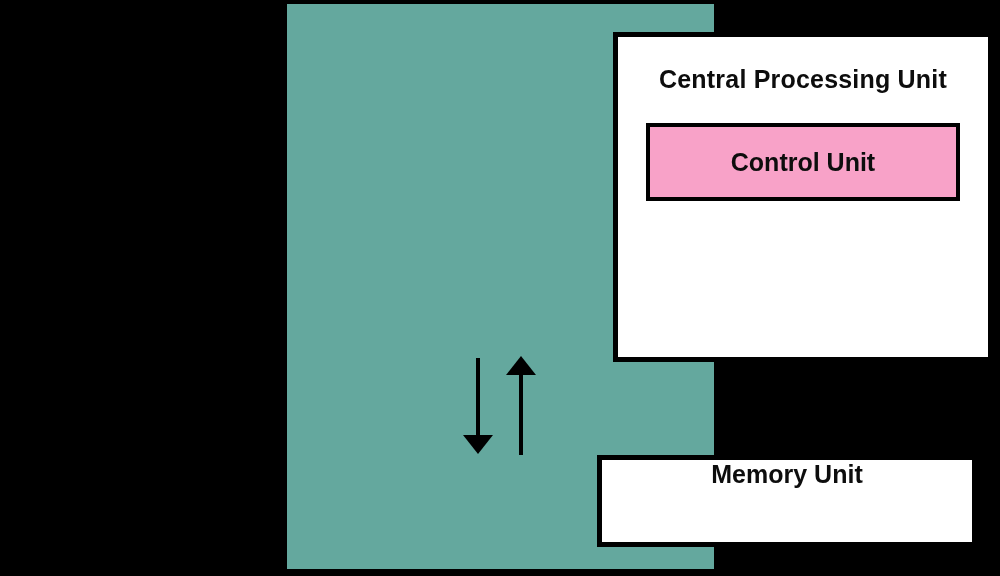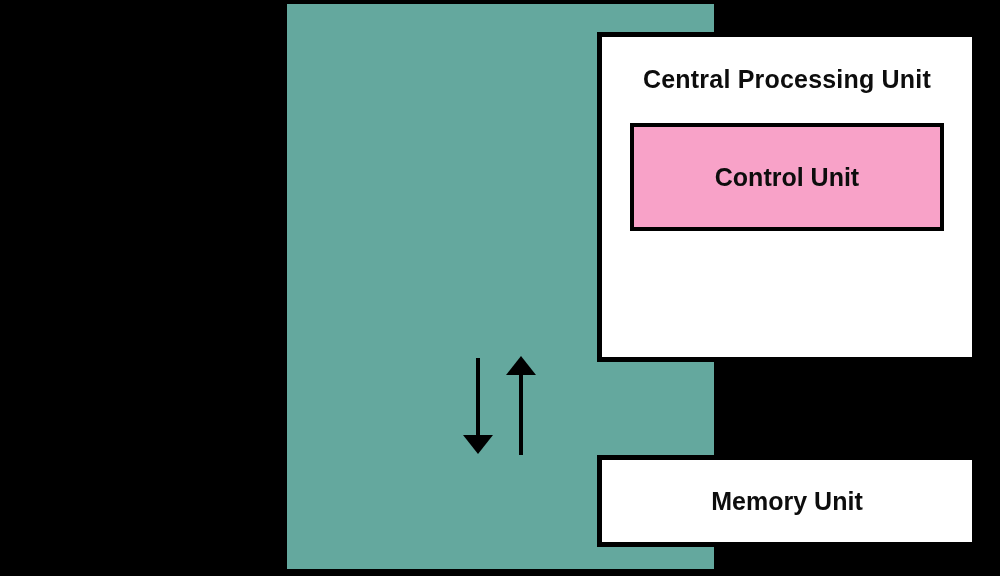--- a/index.html
+++ b/index.html
@@ -25,59 +25,59 @@
     height: 565px;
     background: var(--panel-color, #64A89E);
   }
   .box {
     position: absolute;
     box-sizing: border-box;
     background: var(--box-fill, #ffffff);
     border: 5px solid var(--border-color, #000000);
   }
   .cpu-box {
-    left: 310px;
+    left: 326px;
     top: 28px;
     width: 380px;
     height: 330px;
   }
   .cpu-title {
     position: absolute;
     left: 0;
     top: 27px;
     width: 100%;
     text-align: center;
     font-size: 25px;
     line-height: 30px;
     letter-spacing: 0.2px;
     white-space: nowrap;
   }
   .component-box {
     position: absolute;
     box-sizing: border-box;
     left: 28px;
     width: 314px;
-    height: 108px;
+    height: 78px;
     background: var(--component-fill, #F8A2C8);
     border: 4px solid var(--border-color, #000000);
     display: flex;
     align-items: center;
     justify-content: center;
     font-size: 25px;
     white-space: nowrap;
   }
   .control-box { top: 86px; }
   .alu-box     { top: 204px; }
   .memory-box {
     left: 310px;
     top: 451px;
     width: 380px;
     height: 92px;
     display: flex;
-    align-items: center;
+    align-items: flex-start;
     justify-content: center;
     font-size: 25px;
     white-space: nowrap;
   }
   .arrow {
     position: absolute;
     width: 30px;
   }
   .arrow-down { left: 463px; top: 358px; height: 95px; }
   .arrow-up   { left: 506px; top: 356px; height: 99px; }

